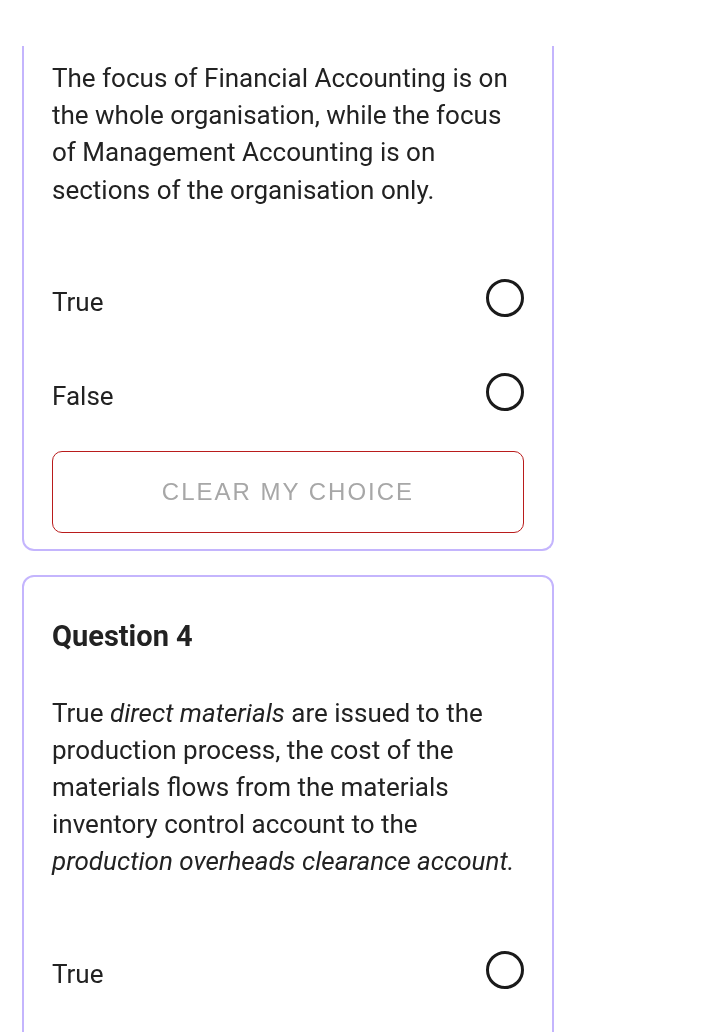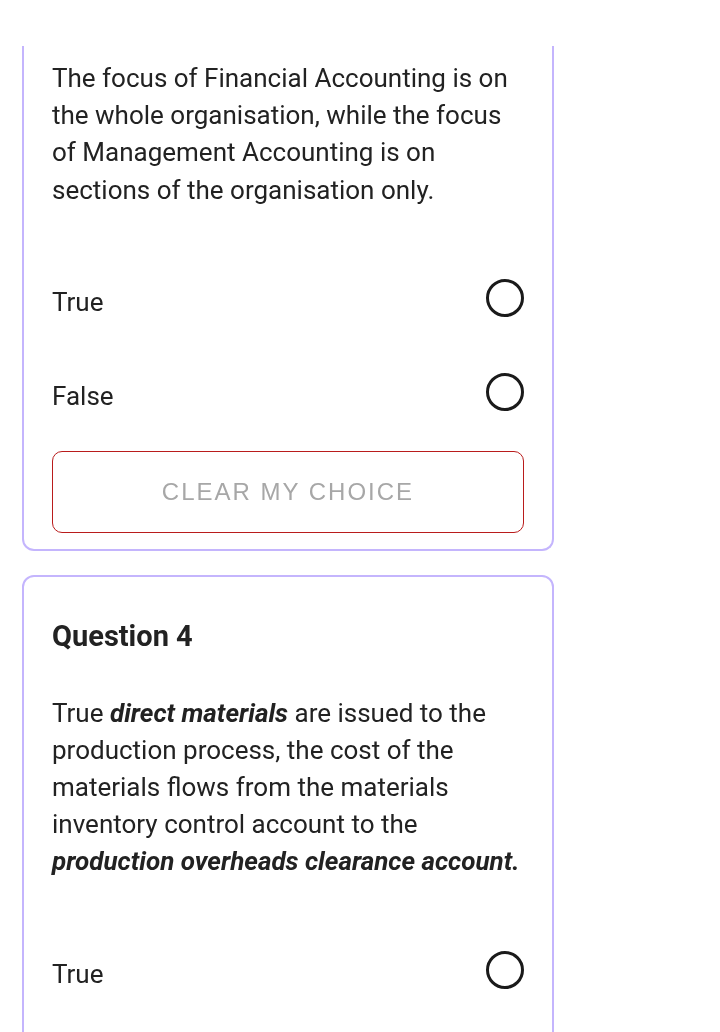--- a/index.html
+++ b/index.html
@@ -33,21 +33,20 @@
   }
   .question-text {
     font-size: 26px;
     line-height: 1.43;
     color: #222;
     margin-bottom: 70px;
     font-weight: 400;
   }
   .question-text em {
     font-style: italic;
-    font-weight: bold;
   }
   .header-row {
     display: flex;
     justify-content: space-between;
     align-items: flex-start;
     margin-bottom: 42px;
   }
   .q-title {
     font-size: 29px;
     font-weight: 700;

